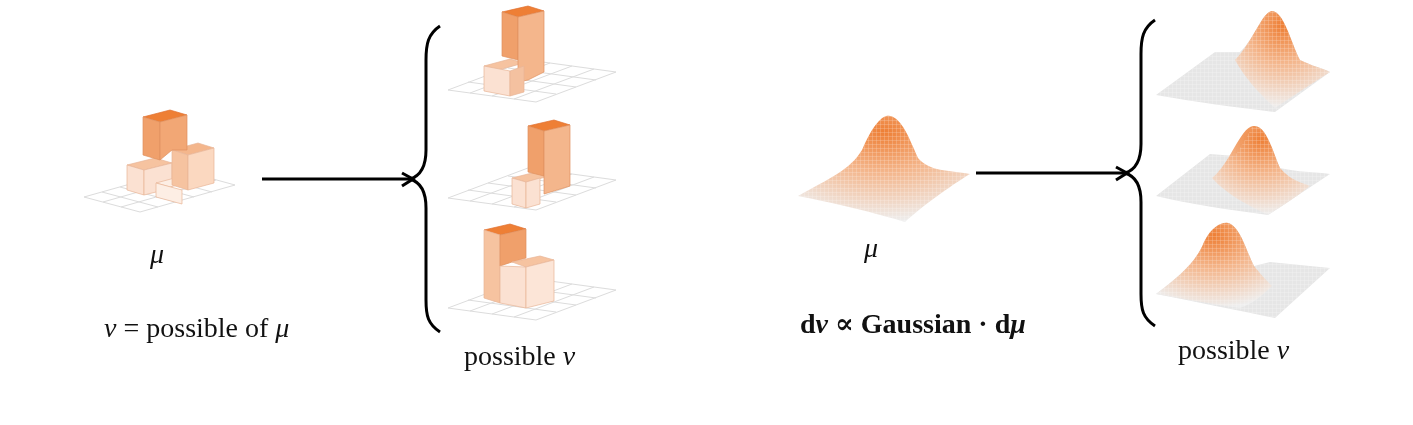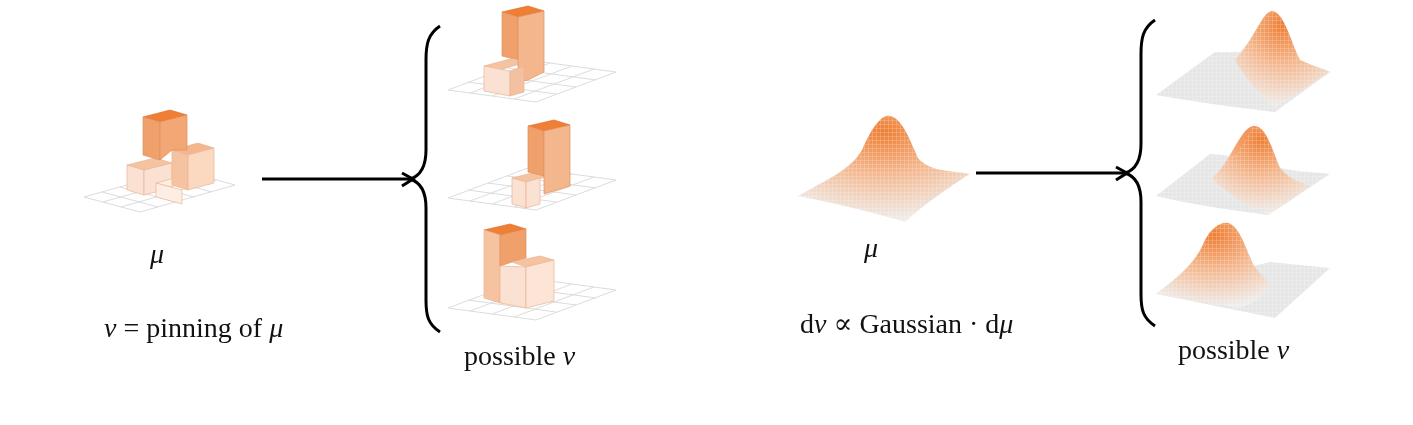--- a/index.html
+++ b/index.html
@@ -139,28 +139,28 @@
   <g>
     <path d="M1156 294 C 1180 276, 1196 262, 1204 242 C 1212 226, 1222 222, 1228 223 C 1240 226, 1246 250, 1254 266 L 1270 262 L 1330 268 L 1275 318 C 1236 310, 1196 302, 1156 294 Z" fill="#e6e6e6"></path>
     <path d="M1156 294 C 1180 276, 1196 262, 1204 242 C 1212 226, 1222 222, 1228 223 C 1240 226, 1246 250, 1254 266 C 1262 276, 1268 282, 1272 286 C 1262 296, 1252 304, 1240 308 C 1210 304, 1180 298, 1156 294 Z" fill="url(#gauss)"></path>
     <path d="M1156 294 C 1180 276, 1196 262, 1204 242 C 1212 226, 1222 222, 1228 223 C 1240 226, 1246 250, 1254 266 L 1270 262 L 1330 268 L 1275 318 C 1236 310, 1196 302, 1156 294 Z" fill="url(#mesh)"></path>
   </g>
 </svg>
 
 <div class="lbl it" style="left:150px; top:240px;">μ</div>
 
 <div class="lbl" style="left:104px; top:314px;">
-  <span class="it">ν</span><span style="white-space:pre"> = pinning of </span><span class="it">μ</span>
+  <span class="it">ν</span><span style="white-space:pre"> = possible of </span><span class="it">μ</span>
 </div>
 
 <div class="lbl" style="left:464px; top:342px;">
   <span style="white-space:pre">possible </span><span class="it">ν</span>
 </div>
 
 <div class="lbl it" style="left:864px; top:234px;">μ</div>
 
-<div class="lbl" style="left:800px; top:310px;">
+<div class="lbl" style="left:800px; top:310px;font-weight:bold;">
   <span>d</span><span class="it">ν</span><span style="white-space:pre"> ∝ Gaussian · d</span><span class="it">μ</span>
 </div>
 
 <div class="lbl" style="left:1178px; top:336px;">
   <span style="white-space:pre">possible </span><span class="it">ν</span>
 </div>
 
 </body></html>

